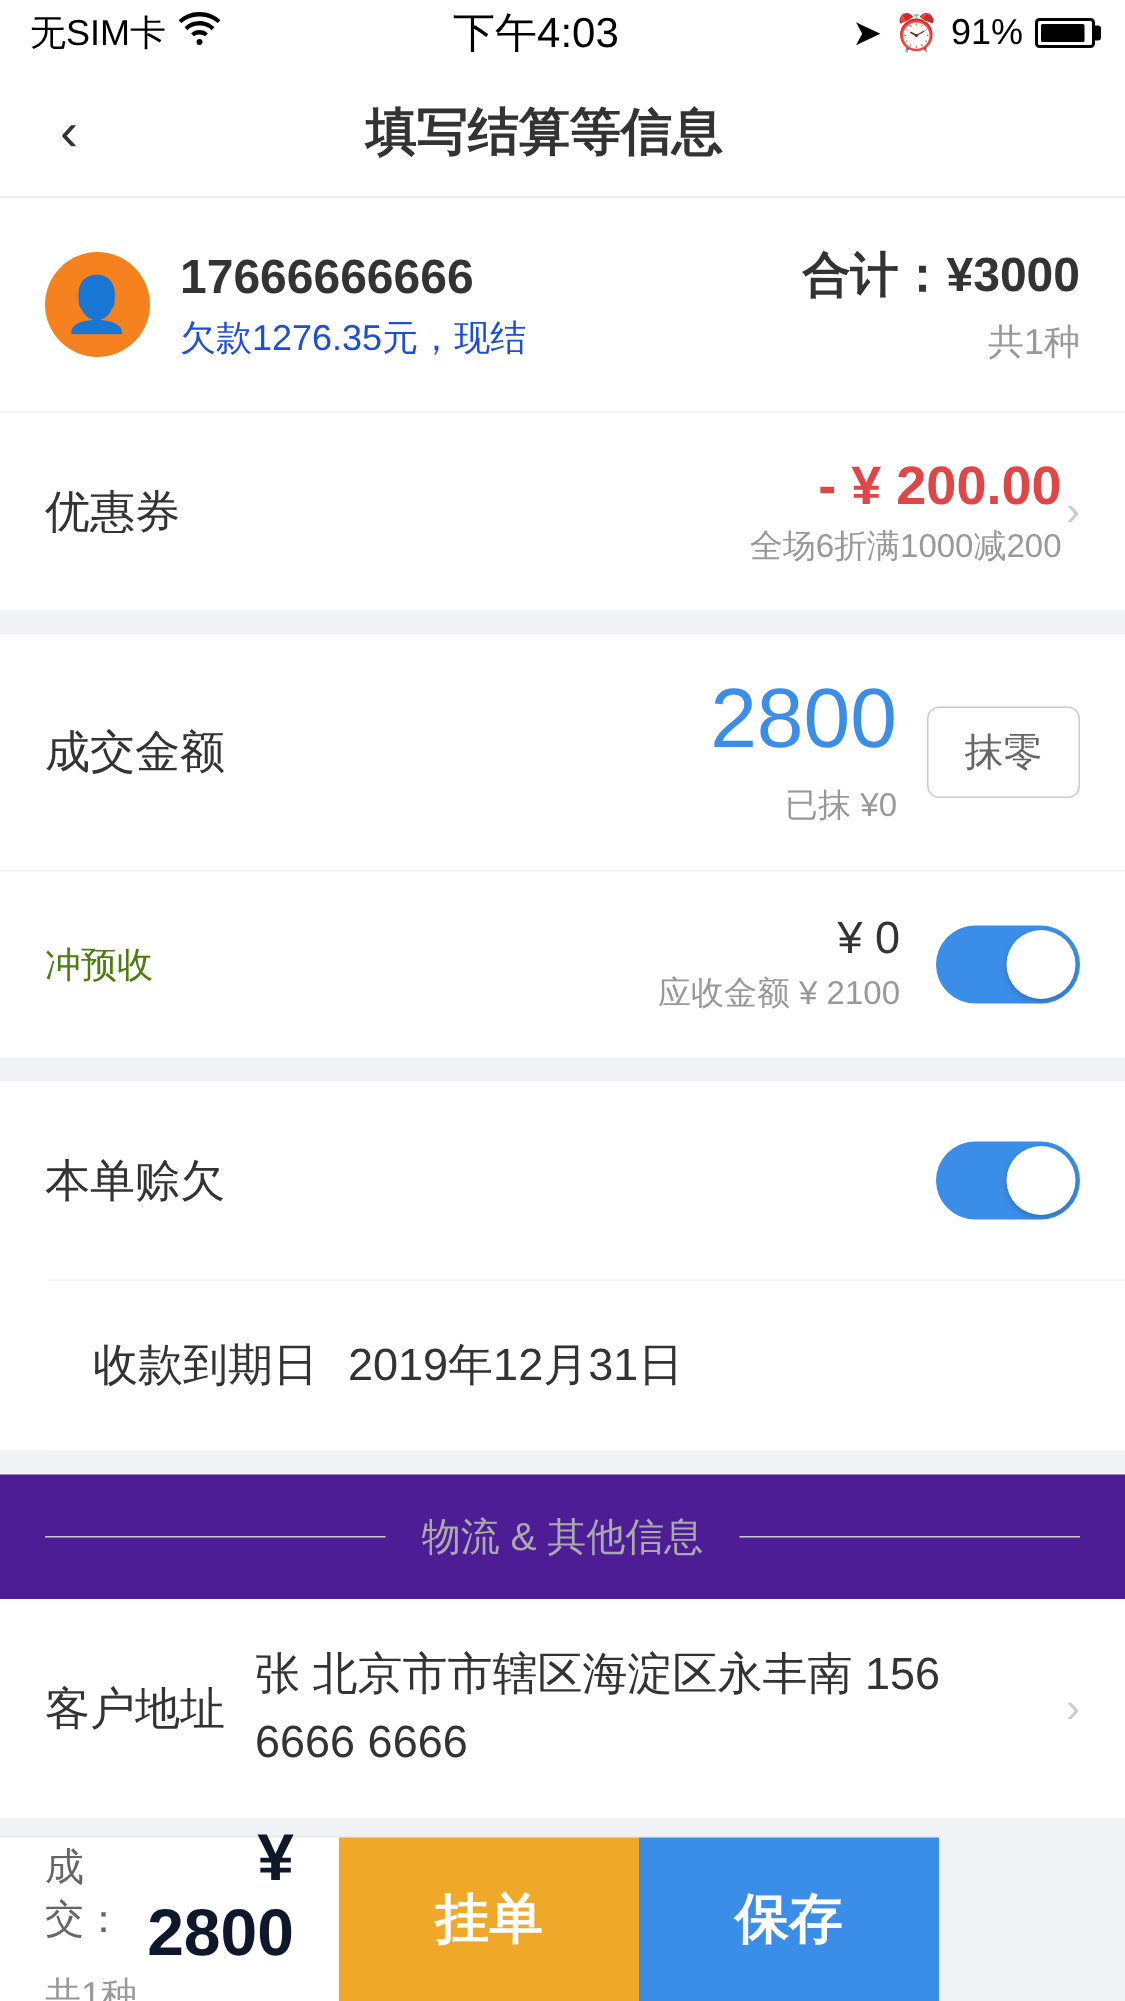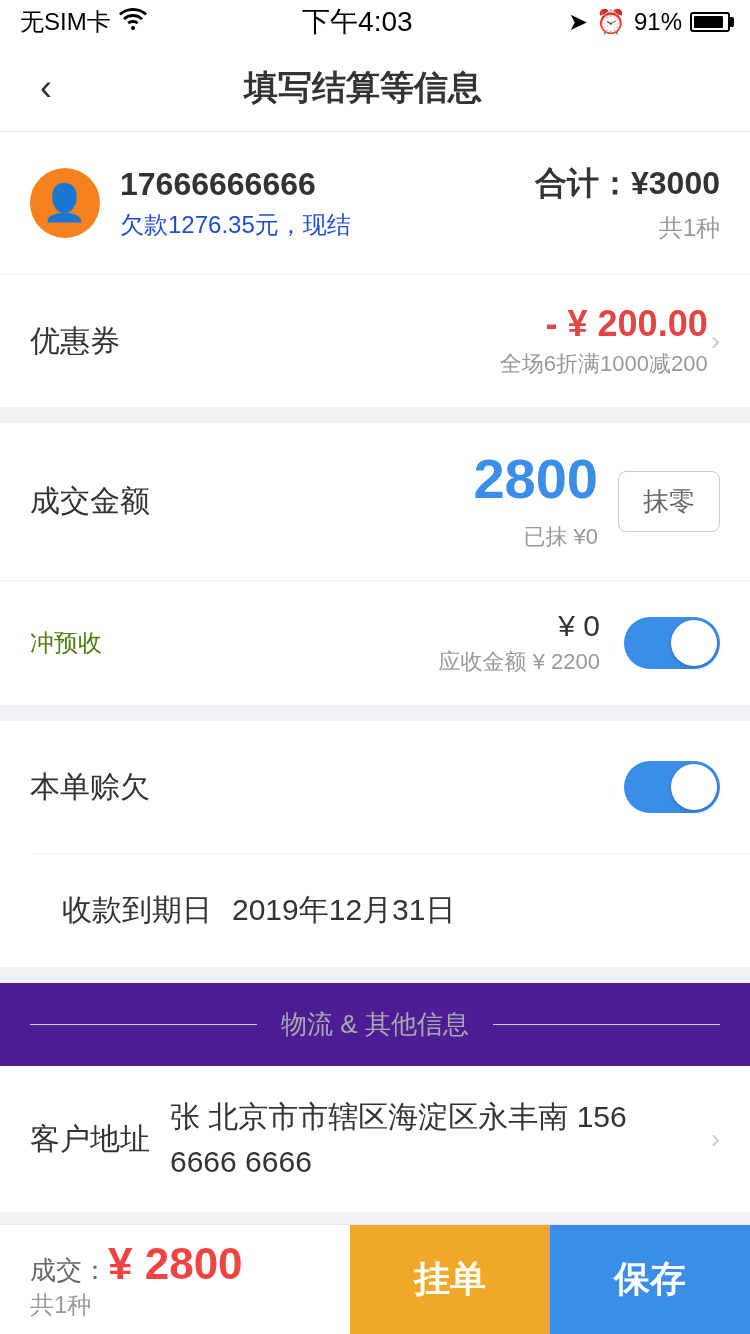--- a/index.html
+++ b/index.html
@@ -110,21 +110,21 @@
     
     .deal-row {
       display: flex;
       align-items: center;
       justify-content: space-between;
       padding: 28px 30px;
       background: #fff;
     }
     .deal-label { font-size: 30px; color: #333; }
     .deal-right { display: flex; align-items: center; gap: 20px; }
-    .deal-amount { font-size: 56px; font-weight: 700; color: #3b8ee8; line-height: 1; }
+    .deal-amount { font-size: 56px; font-weight: 400; color: #3b8ee8; line-height: 1; }
     .deal-sub { font-size: 22px; color: #999; margin-top: 15px; text-align: right; }
     .round-btn {
       border: 1px solid #ccc;
       border-radius: 8px;
       padding: 12px 24px;
       font-size: 26px;
       color: #666;
       background: #fff;
       cursor: pointer;
     }
@@ -201,33 +201,33 @@
       padding: 28px 30px;
       background: #fff;
     }
     .address-label { font-size: 30px; color: #333; flex-shrink: 0; margin-right: 20px; }
     .address-value { font-size: 30px; color: #333; flex: 1; line-height: 1.5; }
 
     
     .bottom-bar {
       position: fixed;
       bottom: 0; left: 0;
-      width: 750px;
+      width: 626px;
       height: 110px;
       background: #fff;
       display: flex;
       align-items: center;
       border-top: 1px solid #e8e8e8;
     }
     .bottom-info {
       flex: 1;
       padding: 0 30px;
     }
     .bottom-deal { font-size: 26px; color: #666; }
-    .bottom-amount { font-size: 44px; font-weight: 700; color: #ef4444; }
+    .bottom-amount { font-size: 44px; font-weight: 700; color: #0f172a; text-align: right; }
     .bottom-count { font-size: 24px; color: #999; }
     .btn-hang {
       width: 200px; height: 110px;
       background: #f0a829;
       display: flex; align-items: center; justify-content: center;
       font-size: 36px; color: #fff; font-weight: 600;
       cursor: pointer;
     }
     .btn-save {
       width: 200px; height: 110px;
@@ -309,21 +309,21 @@
       </div>
       <button class="round-btn">抹零</button>
     </div>
   </div>
 
   <div class="chongyu-row">
     <span class="chongyu-label">冲预收</span>
     <div style="display:flex; align-items:center; gap:24px;">
       <div class="chongyu-right">
         <div class="chongyu-amount">¥ 0</div>
-        <div class="chongyu-sub">应收金额 ¥ 2200</div>
+        <div class="chongyu-sub">应收金额 ¥ 2100</div>
       </div>
       <div class="toggle">
         <div class="toggle-knob"></div>
       </div>
     </div>
   </div>
 </div>
 
 <div class="divider-section"></div>
 

